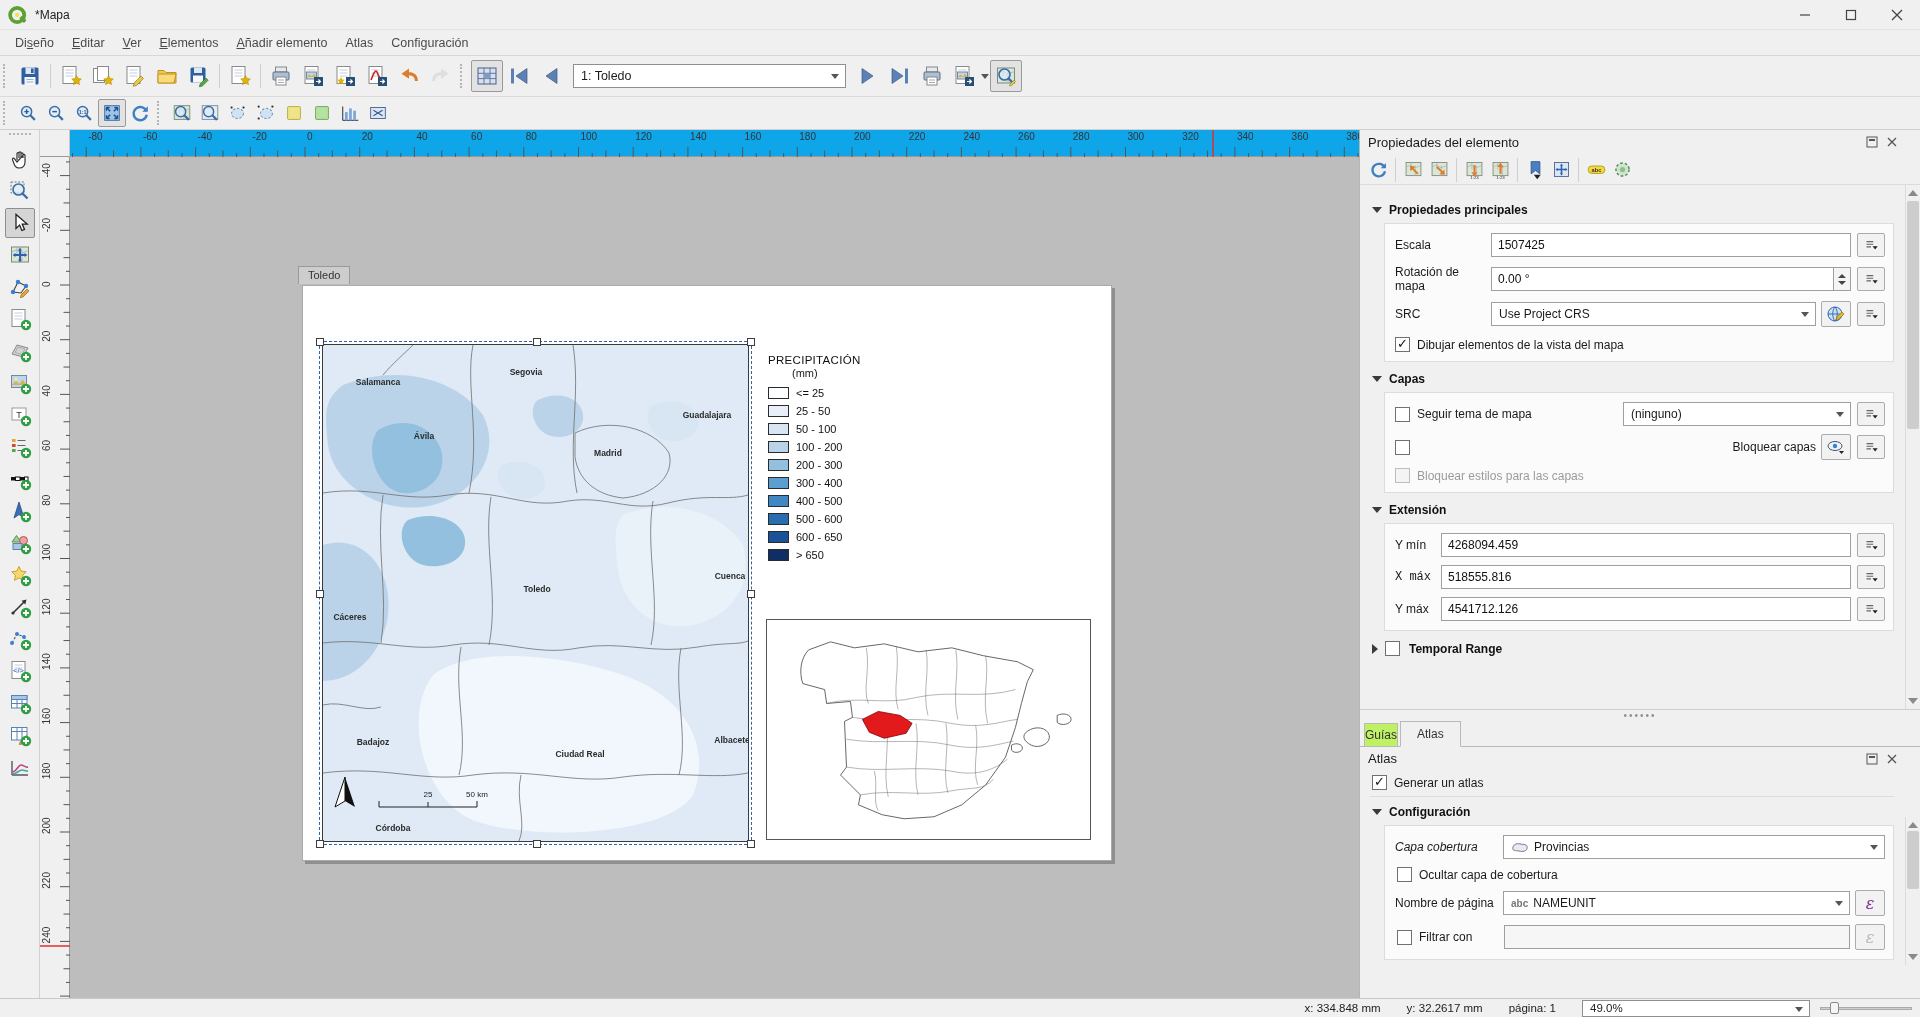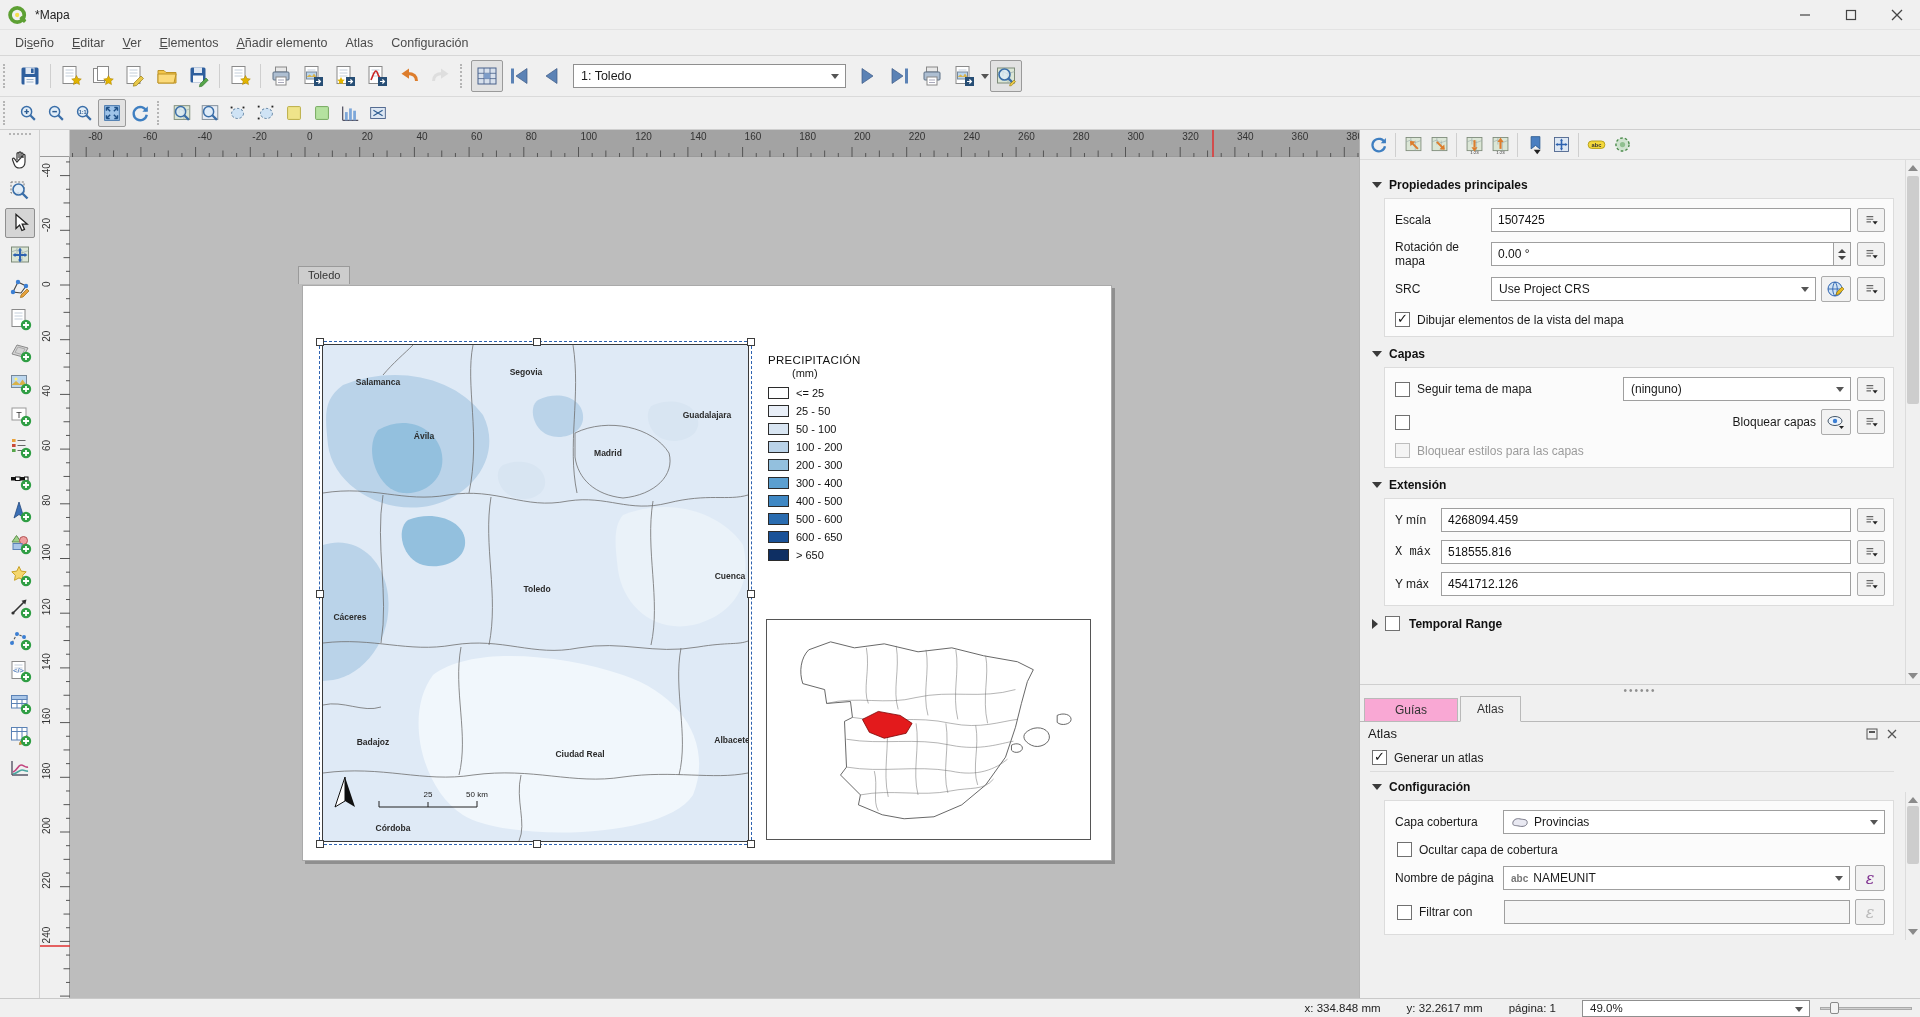--- a/index.html
+++ b/index.html
@@ -39,21 +39,21 @@
 
   
   #left-tools { position:absolute; left:0; top:130px; width:40px; height:868px; background:#f0f0f0; border-right:1px solid #d0d0d0; display:flex; flex-direction:column; align-items:center; padding-top:3px; }
   #left-tools .grip { width:22px; height:7px; border-top:2px dotted #b5b5b5; margin-bottom:4px; }
   .ltbtn { width:30px; height:30px; display:flex; align-items:center; justify-content:center; border:1px solid transparent; border-radius:2px; margin-bottom:2px; flex:0 0 auto; }
   .ltbtn svg { width:24px; height:24px; }
   .ltbtn.active { background:#d5d5d5; border:1px solid #8f8f8f; }
 
   
   #corner { position:absolute; left:40px; top:130px; width:30px; height:27px; background:#f0f0f0; border-right:1px solid #c9c9c9; border-bottom:1px solid #9a9a9a; }
-  #hruler { position:absolute; left:70px; top:130px; width:1289px; height:27px; background:#a3a3a3; border-bottom:1px solid #9a9a9a; }
+  #hruler { position:absolute; left:70px; top:130px; width:1289px; height:27px; background:#0ea5e9; border-bottom:1px solid #9a9a9a; }
   #vruler { position:absolute; left:40px; top:157px; width:30px; height:841px; background:#f0f0f0; border-right:1px solid #9a9a9a; }
   #hruler svg, #vruler svg { display:block; }
 
   
   #canvas { position:absolute; left:70px; top:157px; width:1289px; height:841px; background:#bdbdbd; overflow:hidden; }
   #page-tab { position:absolute; left:228px; top:109px; background:#cdcdcd; border:1px solid #9a9a9a; border-bottom:none; padding:2px 9px 3px; font-size:11px; color:#333; }
   #page { position:absolute; left:232px; top:128px; width:810px; height:576px; background:#fff; box-shadow:3px 3px 0 #8f8f8f; border:1px solid #aaa; }
   #map-item { position:absolute; left:19px; top:58px; width:427px; height:498px; border:1px solid #3a3a3a; }
   #map-item svg { display:block; width:425px; height:496px; }
   #map-select { position:absolute; left:16px; top:55px; width:433px; height:504px; border:1px dashed #2d62b0; pointer-events:none; }
@@ -96,21 +96,21 @@
   .spin i { width:0; height:0; border-left:4px solid transparent; border-right:4px solid transparent; }
   .spin .up { border-bottom:4px solid #444; } .spin .dn { border-top:4px solid #444; }
   .cb { width:15px; height:15px; background:#fff; border:1px solid #707070; margin-right:7px; display:flex; align-items:center; justify-content:center; font-size:13px; font-weight:bold; color:#111; flex:0 0 auto; }
   .cb.checked::after { content:"\2713"; margin-top:-2px; }
   .cb.disabled { border-color:#bdbdbd; background:#f4f4f4; }
   .dim { color:#9b9b9b; }
   
   #splitter { height:13px; display:flex; align-items:center; justify-content:center; border-top:1px solid #cfcfcf; }
   #splitter .dots { color:#8f8f8f; font-size:10px; letter-spacing:2px; line-height:4px; }
   #bottom-tabs { height:25px; display:flex; align-items:flex-end; padding-left:4px; border-bottom:1px solid #b9b9b9; }
-  .tab { padding:4px 30px; font-size:12px; border:1px solid #b9b9b9; border-bottom:none; background:#f9a8d4; margin-right:2px; color:#333; }
+  .tab { padding:4px 0; font-size:12px; border:1px solid #b9b9b9; border-bottom:none; background:#bef264; margin-right:2px; color:#333; }
   .tab.active { background:#f0f0f0; padding:5px 16px; margin-bottom:-1px; border-bottom:1px solid #f0f0f0; }
   #atlas-scroll { position:relative; padding:4px 26px 0 10px; }
   .hrline { height:1px; background:#dcdcdc; margin:6px 0 2px; }
   
   .vscroll { position:absolute; width:15px; background:#f0f0f0; border-left:1px solid #dcdcdc; }
   .vscroll .arr { position:absolute; left:2px; width:10px; height:0; border-left:5px solid transparent; border-right:5px solid transparent; }
   .vscroll .arr.up { top:5px; border-bottom:6px solid #8a8a8a; }
   .vscroll .arr.dn { bottom:5px; border-top:6px solid #8a8a8a; }
   .vscroll .thumb { position:absolute; left:1px; width:12px; background:#cdcdcd; border-radius:2px; }
 
@@ -947,20 +947,32 @@
             <path d="M108 152 C112 168 106 182 112 192"></path>
           </g>
           <path d="M96 100 L112 92 L134 96 L146 104 L140 114 L118 119 L103 113 Z" fill="#e31a1c" stroke="#7a0000" stroke-width="0.8"></path>
         </svg>
       </div>
 
     </div>
   </div>
 
   <div id="rightpanel">
+    <div class="panel-head">
+      <span>Propiedades del elemento</span>
+      <span class="phicons">
+        <svg viewBox="0 0 12 12">
+            <rect x="1" y="1" width="10" height="10" fill="none" stroke="#555"></rect>
+            <rect x="3" y="3" width="6" height="2" fill="#555"></rect>
+          </svg>
+        <svg viewBox="0 0 12 12">
+            <path d="M2 2 L10 10 M10 2 L2 10" stroke="#555" stroke-width="1.3"></path>
+          </svg>
+      </span>
+    </div>
     <div id="panel-toolbar">
         <div class="tbtn">
           <svg viewBox="0 0 24 24">
             <path d="M19 10a7.2 7.2 0 10.4 4" fill="none" stroke="#3f7fc1" stroke-width="2.6"></path>
             <path d="M20.5 4.5v6h-6z" fill="#3f7fc1"></path>
           </svg>
         </div>
         <div class="tbsep"></div>
         <div class="tbtn">
           <svg viewBox="0 0 24 24">
@@ -1202,21 +1214,21 @@
         <span class="cb checked"></span>
         <span class="flabel">Generar un atlas</span>
       </div>
       <div class="hrline"></div>
       <div class="sect">
           <span class="tri-down"></span>
           <span>Configuración</span>
         </div>
       <div class="groupbox" style="margin-bottom:0;">
         <div class="frow">
-          <span class="flabel" style="width:108px;">Capa cobertura</span>
+          <span class="flabel" style="width:108px;font-style:italic;">Capa cobertura</span>
           <span class="combo2">
             <svg viewBox="0 0 20 14" style="width:18px;height:13px;margin-right:5px;flex:0 0 auto;">
                 <path d="M2 8 C2 4 6 2 10 3 C14 4 18 3 18 7 C18 11 13 12 9 11 C5 10 2 11 2 8 Z" fill="#e9e9f2" stroke="#6a6a7a"></path>
               </svg>
             <span>Provincias</span>
               <span class="caret"></span>
           </span>
         </div>
         <div class="frow" style="margin-left:2px;">
           <span class="cb"></span>

